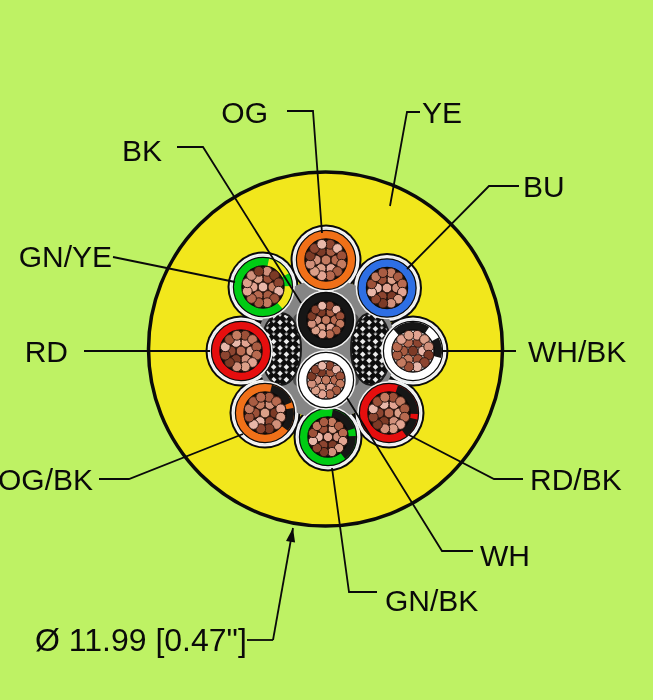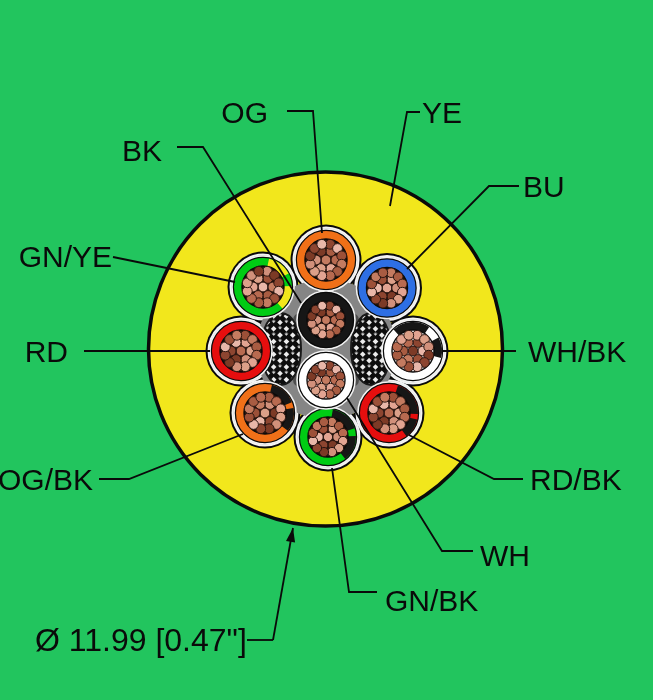--- a/index.html
+++ b/index.html
@@ -1,16 +1,16 @@
 <!DOCTYPE html>
 <html><head>
 <meta charset="utf-8">
 <style>
   html,body{margin:0;padding:0;background:#ffffff;}
-  .stage{position:relative;width:653px;height:700px;background:#22c55e;overflow:hidden;
+  .stage{position:relative;width:653px;height:700px;background:#bef264;overflow:hidden;
          font-family:"Liberation Sans",sans-serif;}
   svg{display:block;}
 </style>
 </head>
 <body>
 
 <div class="stage">
   <svg id="diagram" width="653" height="700" viewBox="0 0 653 700" xmlns="http://www.w3.org/2000/svg">
       <defs>
         <pattern id="weave" width="9" height="9" patternUnits="userSpaceOnUse" patternTransform="rotate(45)">

